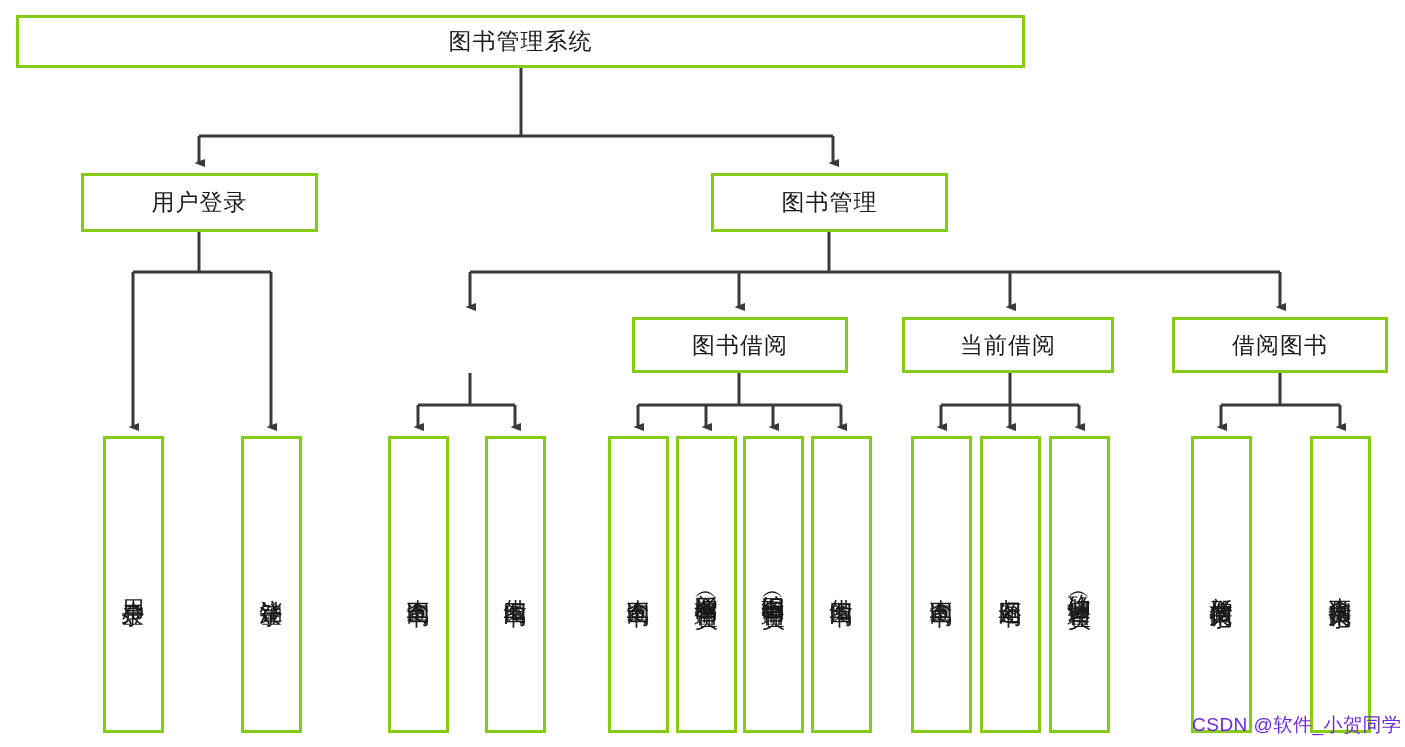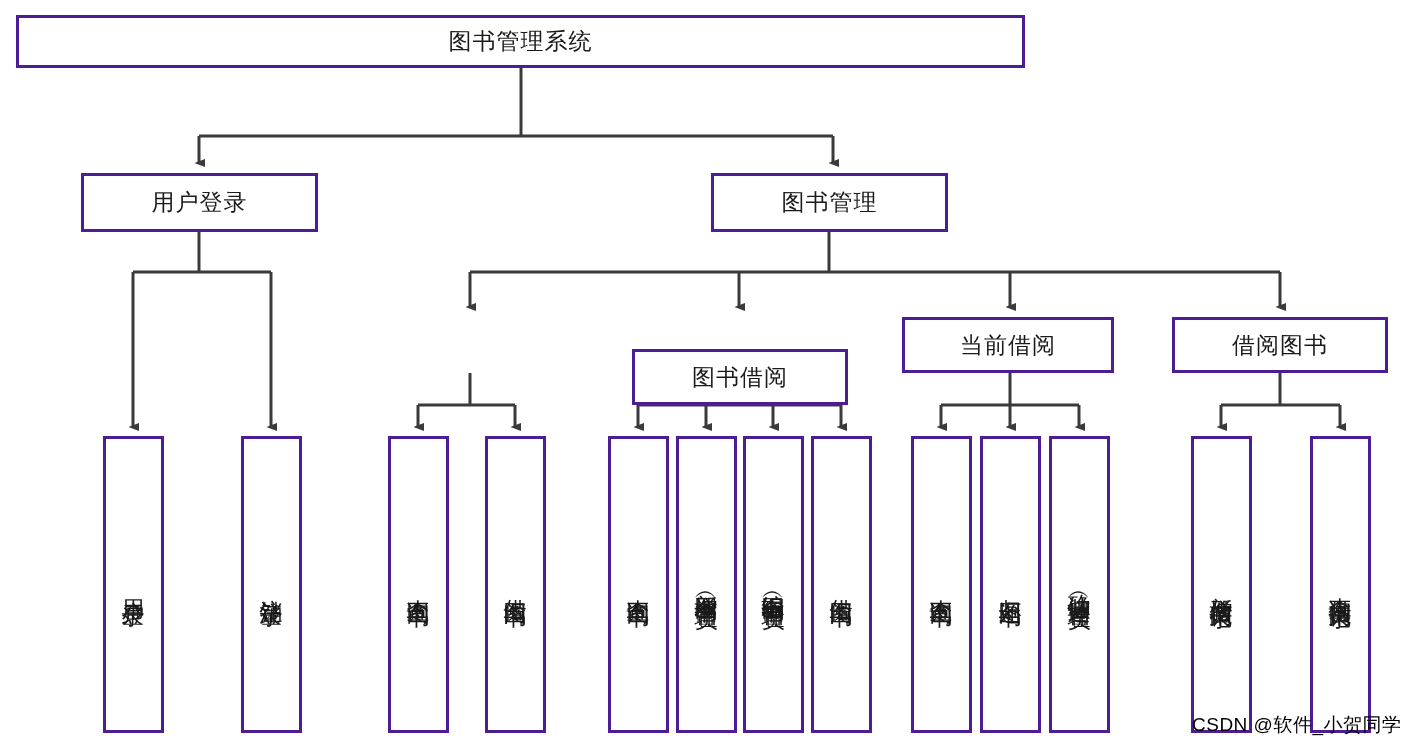--- a/index.html
+++ b/index.html
@@ -13,21 +13,21 @@
   #canvas {
     position: relative;
     width: 1405px;
     height: 747px;
     background: #ffffff;
     overflow: hidden;
   }
   .node {
     position: absolute;
     box-sizing: border-box;
-    border: 3px solid #4c1d95;
+    border: 3px solid #84cc16;
     background: #ffffff;
     display: flex;
     align-items: center;
     justify-content: center;
     color: #1a1a1a;
   }
   .node.horiz {
     font-size: 23px;
     letter-spacing: 1px;
   }
@@ -54,21 +54,21 @@
     top: 0;
     width: 1405px;
     height: 747px;
     pointer-events: none;
   }
   .watermark {
     position: absolute;
     left: 1192px;
     top: 712px;
     font-size: 19px;
-    color: #000000;
+    color: #6d28d9;
     letter-spacing: 0.5px;
     white-space: nowrap;
   }
 </style>
 </head>
 <body>
 
 <div id="canvas">
 
   <svg id="edges" viewBox="0 0 1405 747" xmlns="http://www.w3.org/2000/svg">
@@ -125,21 +125,21 @@
     <span>图书管理系统</span>
   </div>
 
   <div class="node horiz" style="left:81px; top:173px; width:237px; height:59px;">
     <span>用户登录</span>
   </div>
   <div class="node horiz" style="left:711px; top:173px; width:237px; height:59px;text-align:center;">
     <span>图书管理</span>
   </div>
 
-  <div class="node horiz" style="left:632px; top:317px; width:216px; height:56px;margin-top:32px;">
+  <div class="node horiz" style="left:632px; top:317px; width:216px; height:56px;">
     <span>图书借阅</span>
   </div>
   <div class="node horiz" style="left:902px; top:317px; width:212px; height:56px;">
     <span>当前借阅</span>
   </div>
   <div class="node horiz" style="left:1172px; top:317px; width:216px; height:56px;">
     <span>借阅图书</span>
   </div>
 
   <div class="node vert" style="left:103px; top:436px; width:61px; height:297px;">

